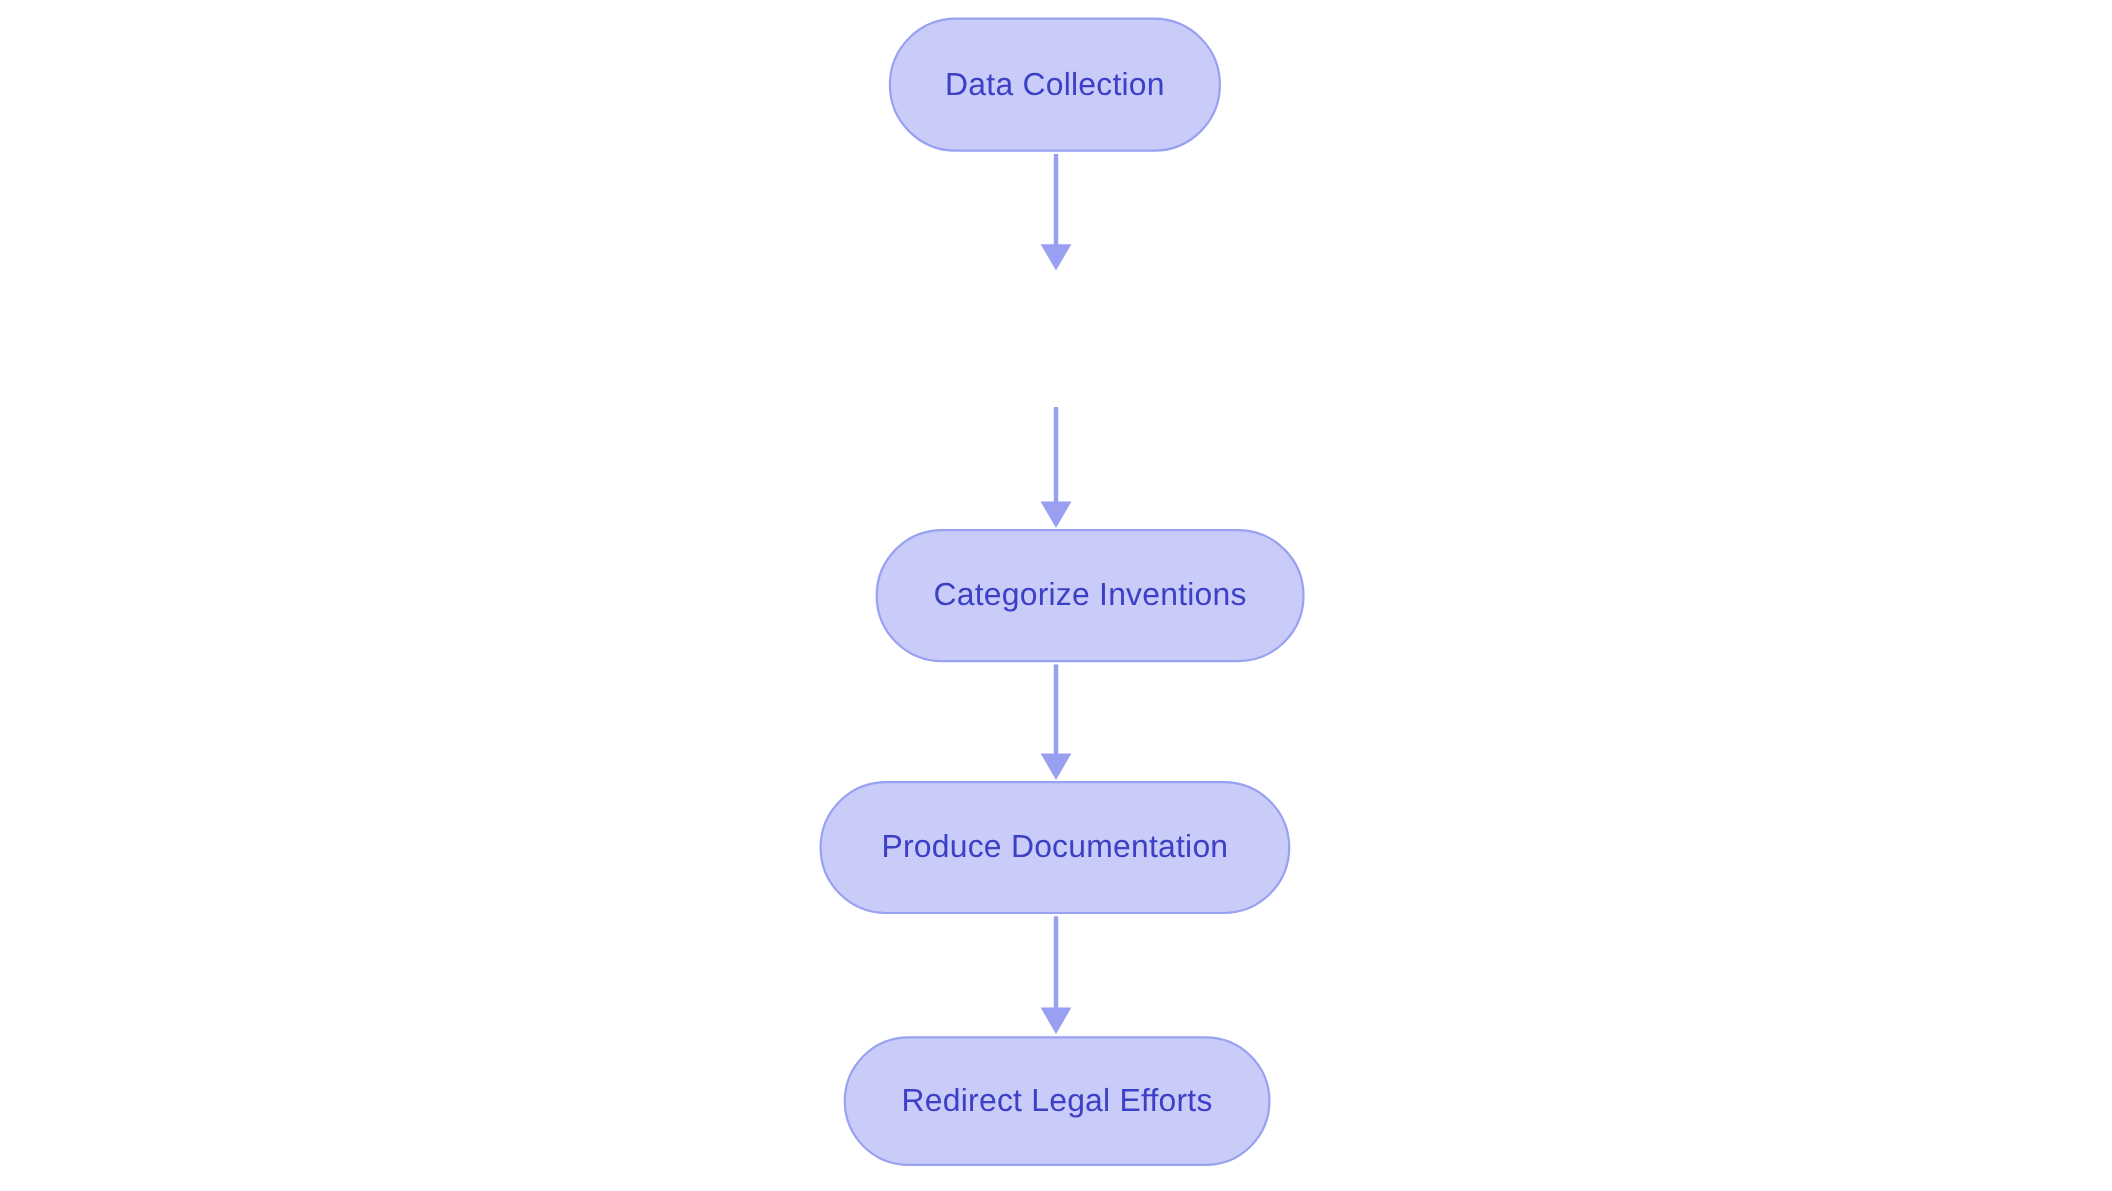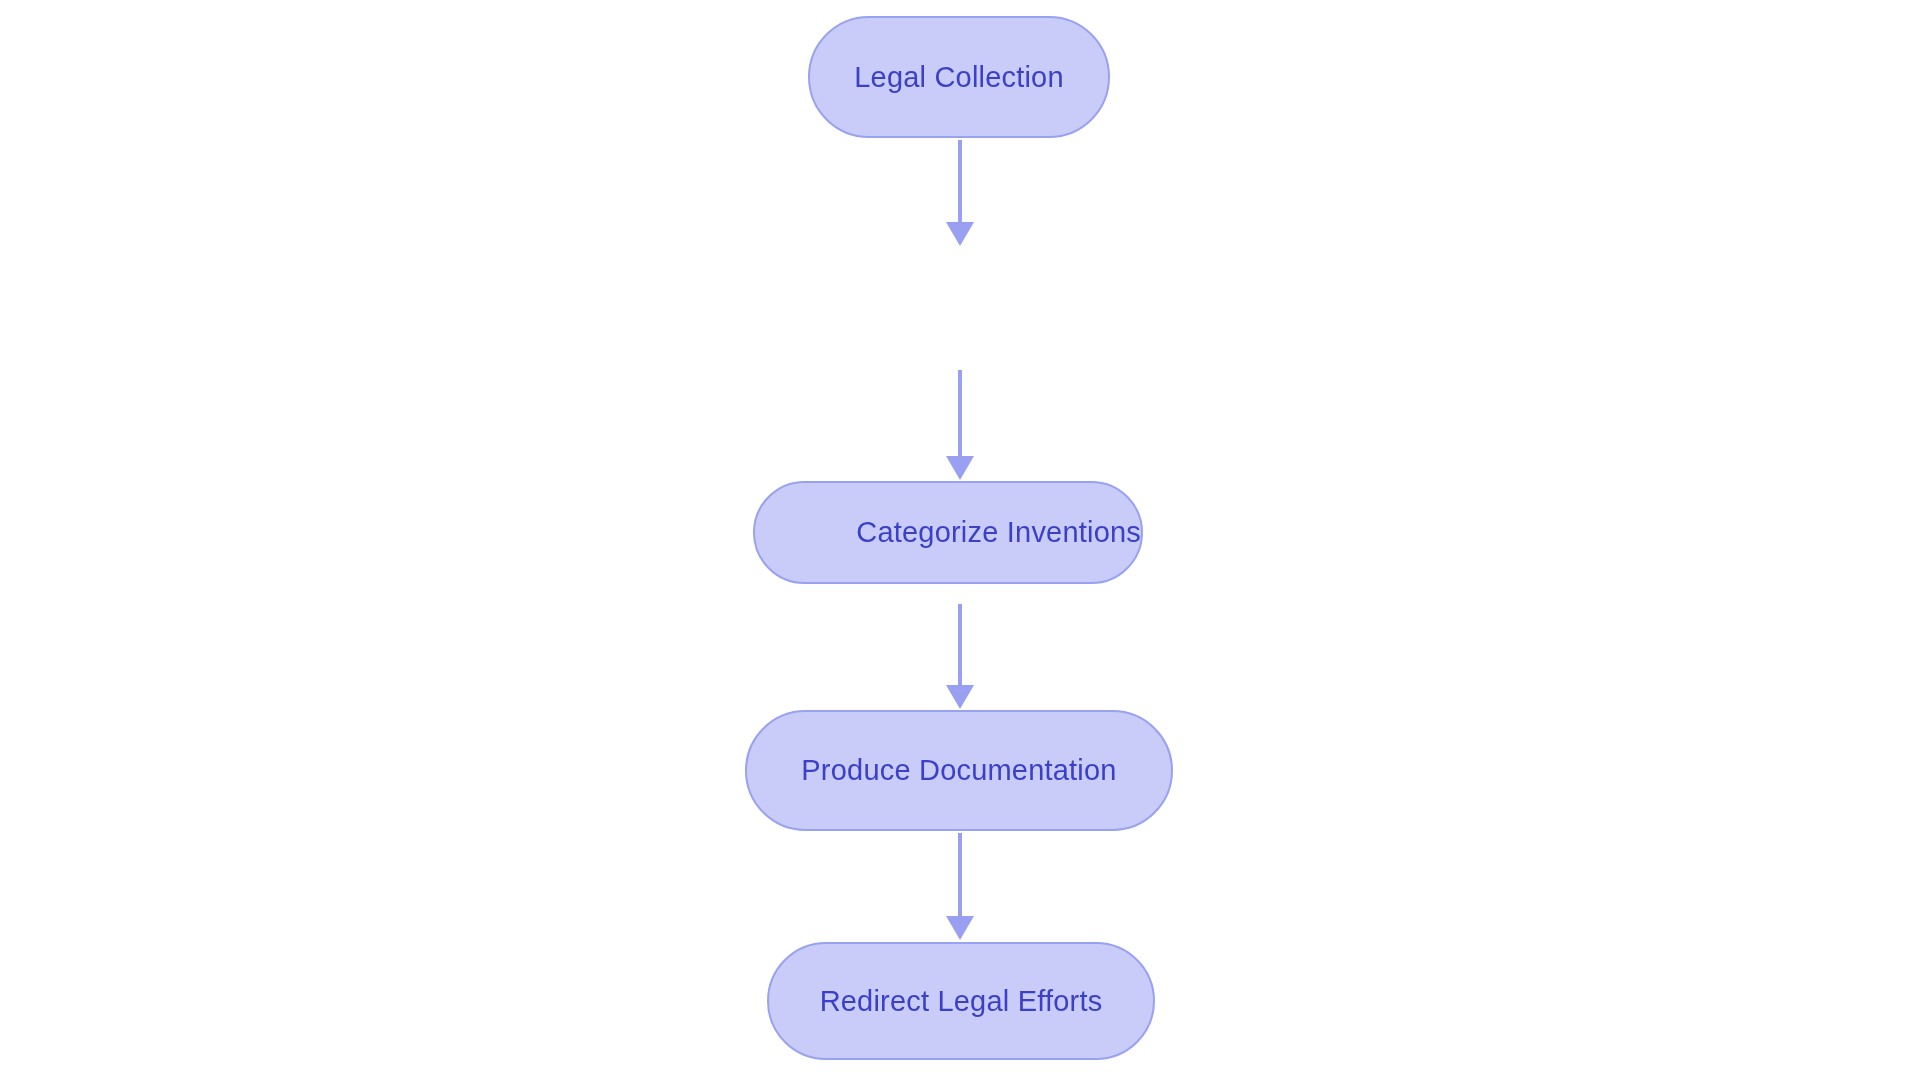--- a/index.html
+++ b/index.html
@@ -45,21 +45,21 @@
     border: 2px solid var(--node-border);
     border-radius: 61px;
     color: var(--node-text);
     font-size: 29px;
     letter-spacing: 0.2px;
     white-space: nowrap;
     text-align: center;
   }
   .node-1 { left: 808px; top:  16px; width: 302px; height: 122px; }
   .node-2 { left: 792px; top: 247px; width: 336px; height: 121px; }
-  .node-3 { left: 753px; top: 481px; width: 390px; height: 103px; justify-content: flex-end; }
+  .node-3 { left: 796px; top: 481px; width: 390px; height: 121px; }
   .node-4 { left: 745px; top: 710px; width: 428px; height: 121px; }
   .node-5 { left: 767px; top: 942px; width: 388px; height: 118px; }
 </style>
 </head>
 <body>
 
 <div class="canvas">
 
   <svg class="edges" width="1920" height="1083" viewBox="0 0 1920 1083">
     <g>
@@ -74,21 +74,21 @@
       <line x1="960" y1="604" x2="960" y2="687"></line>
       <polygon points="946,685 974,685 960,709"></polygon>
     </g>
     <g>
       <line x1="960" y1="833" x2="960" y2="918"></line>
       <polygon points="946,916 974,916 960,940"></polygon>
     </g>
   </svg>
 
   <div class="flow-node node-1">
-    <span>Legal Collection</span>
+    <span>Data Collection</span>
   </div>
 
 
   <div class="flow-node node-3">
     <span>Categorize Inventions</span>
   </div>
 
   <div class="flow-node node-5">
     <span>Redirect Legal Efforts</span>
   </div>

